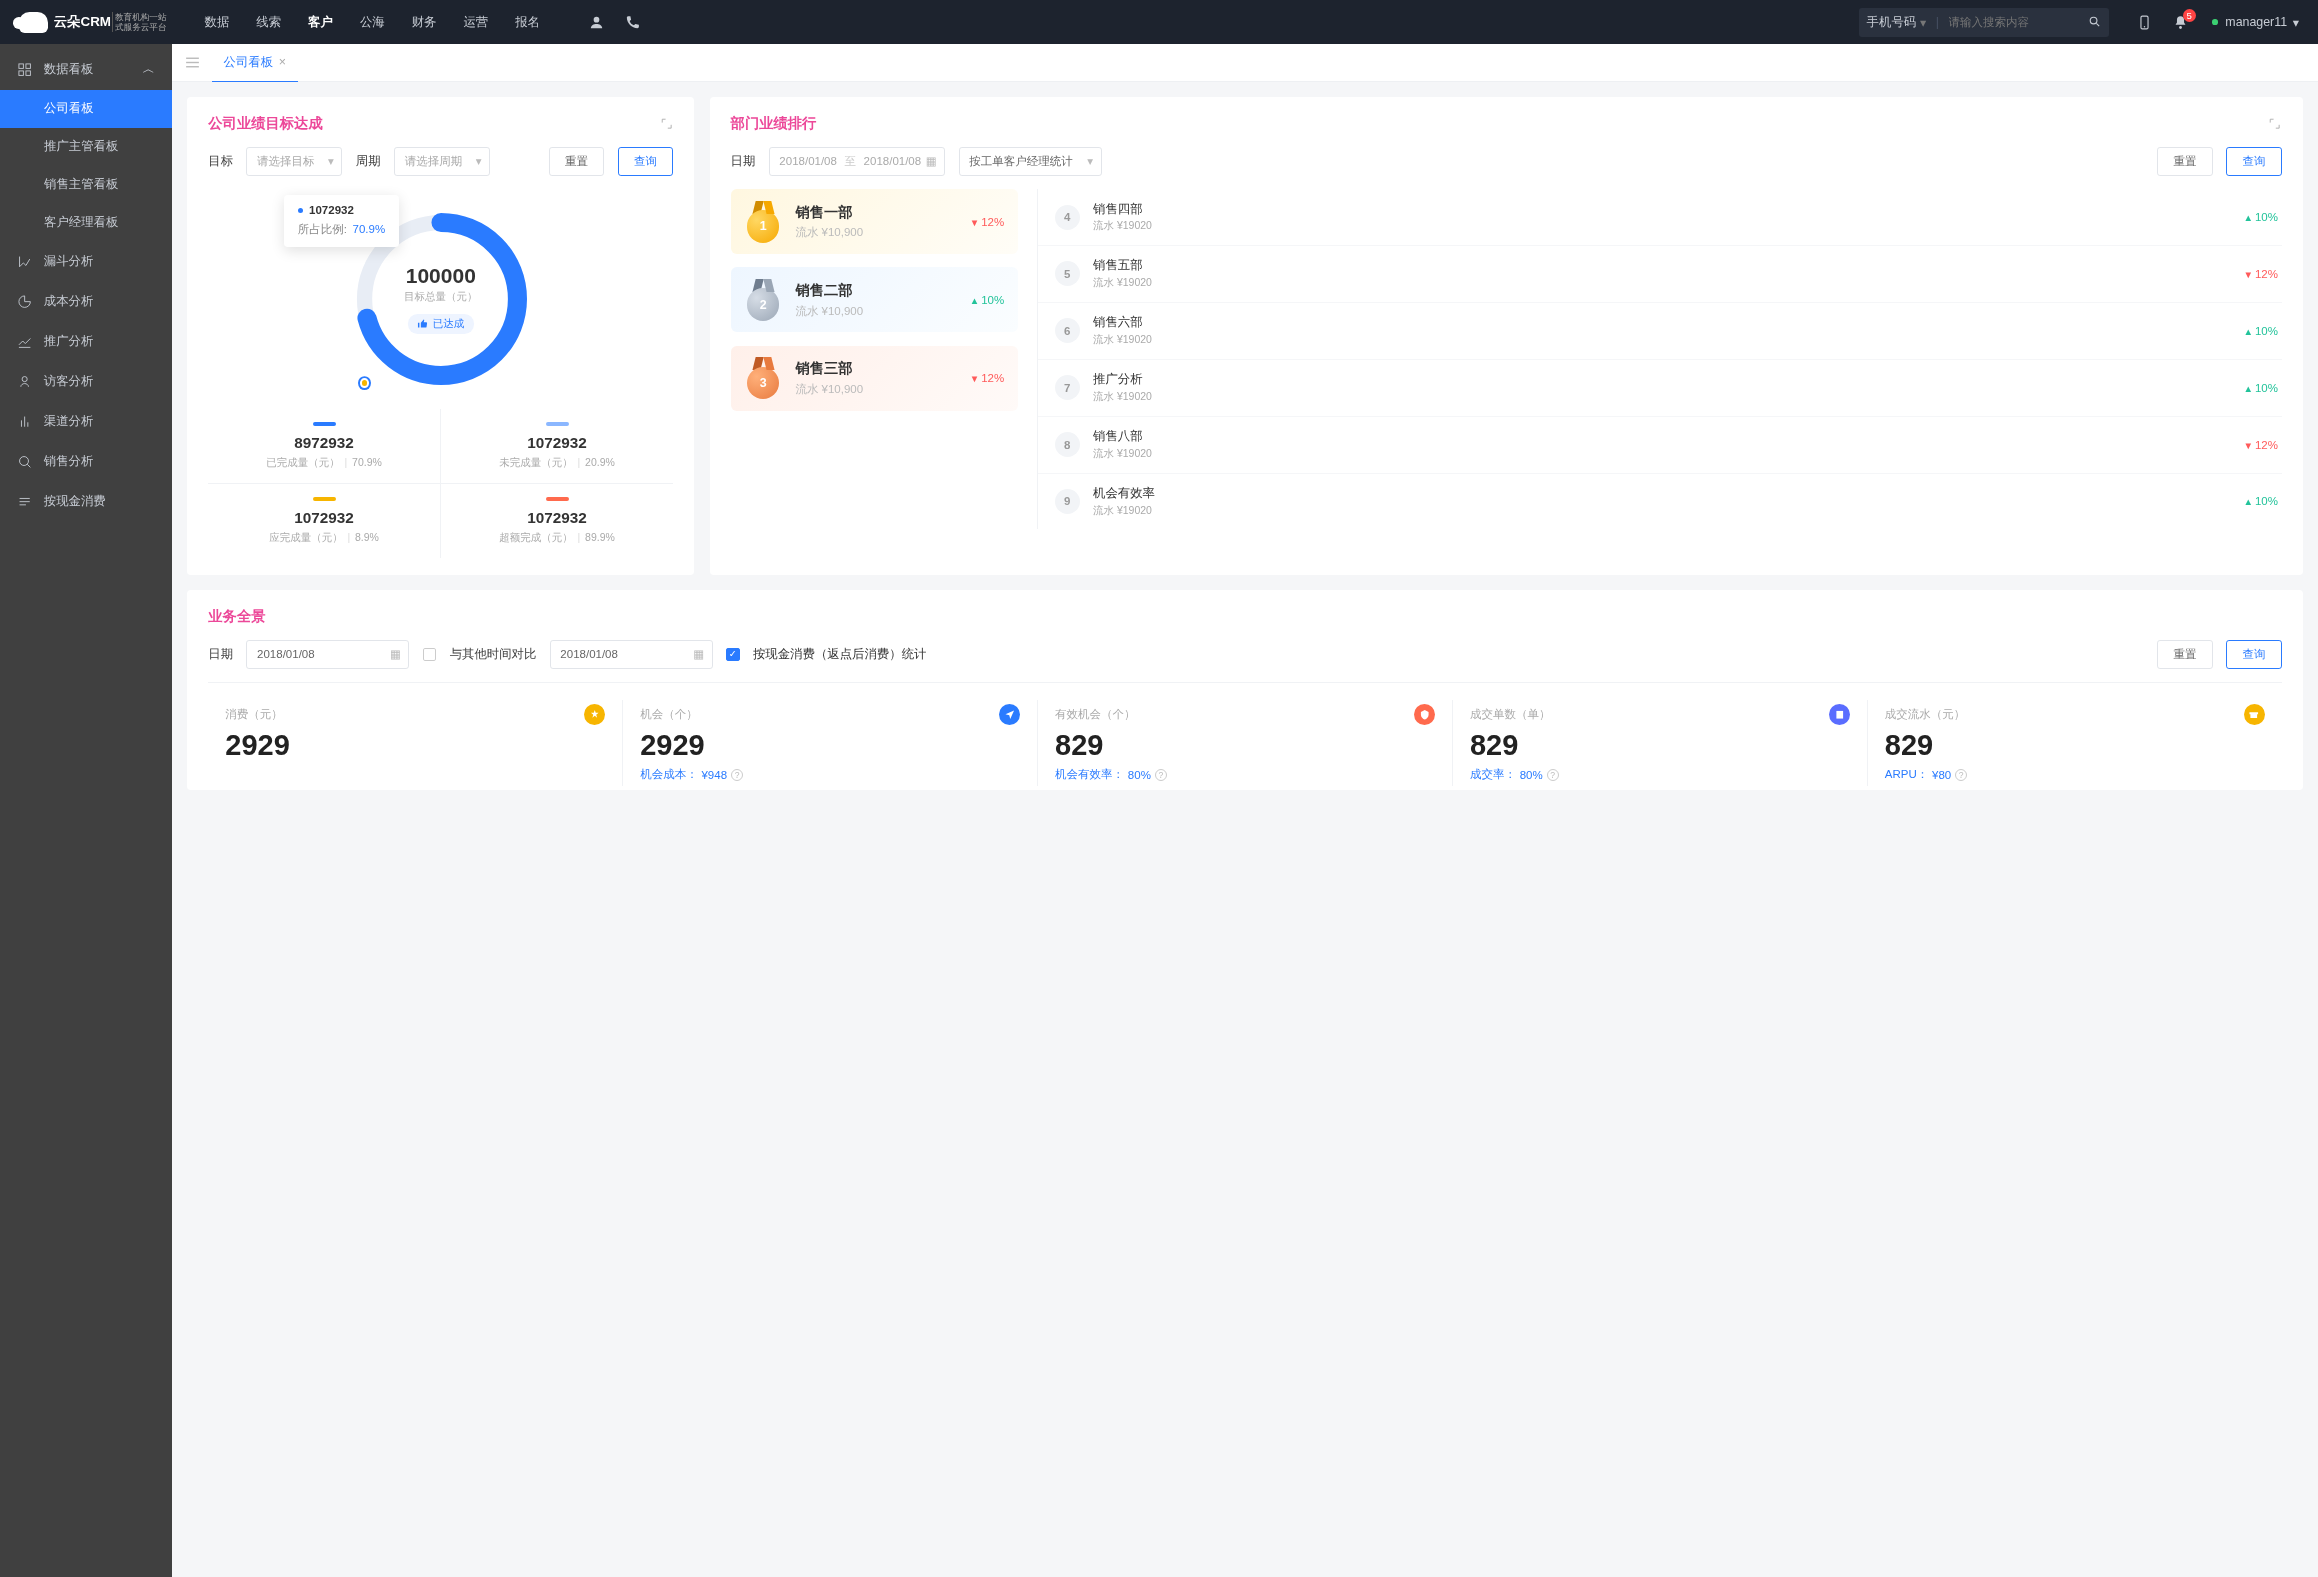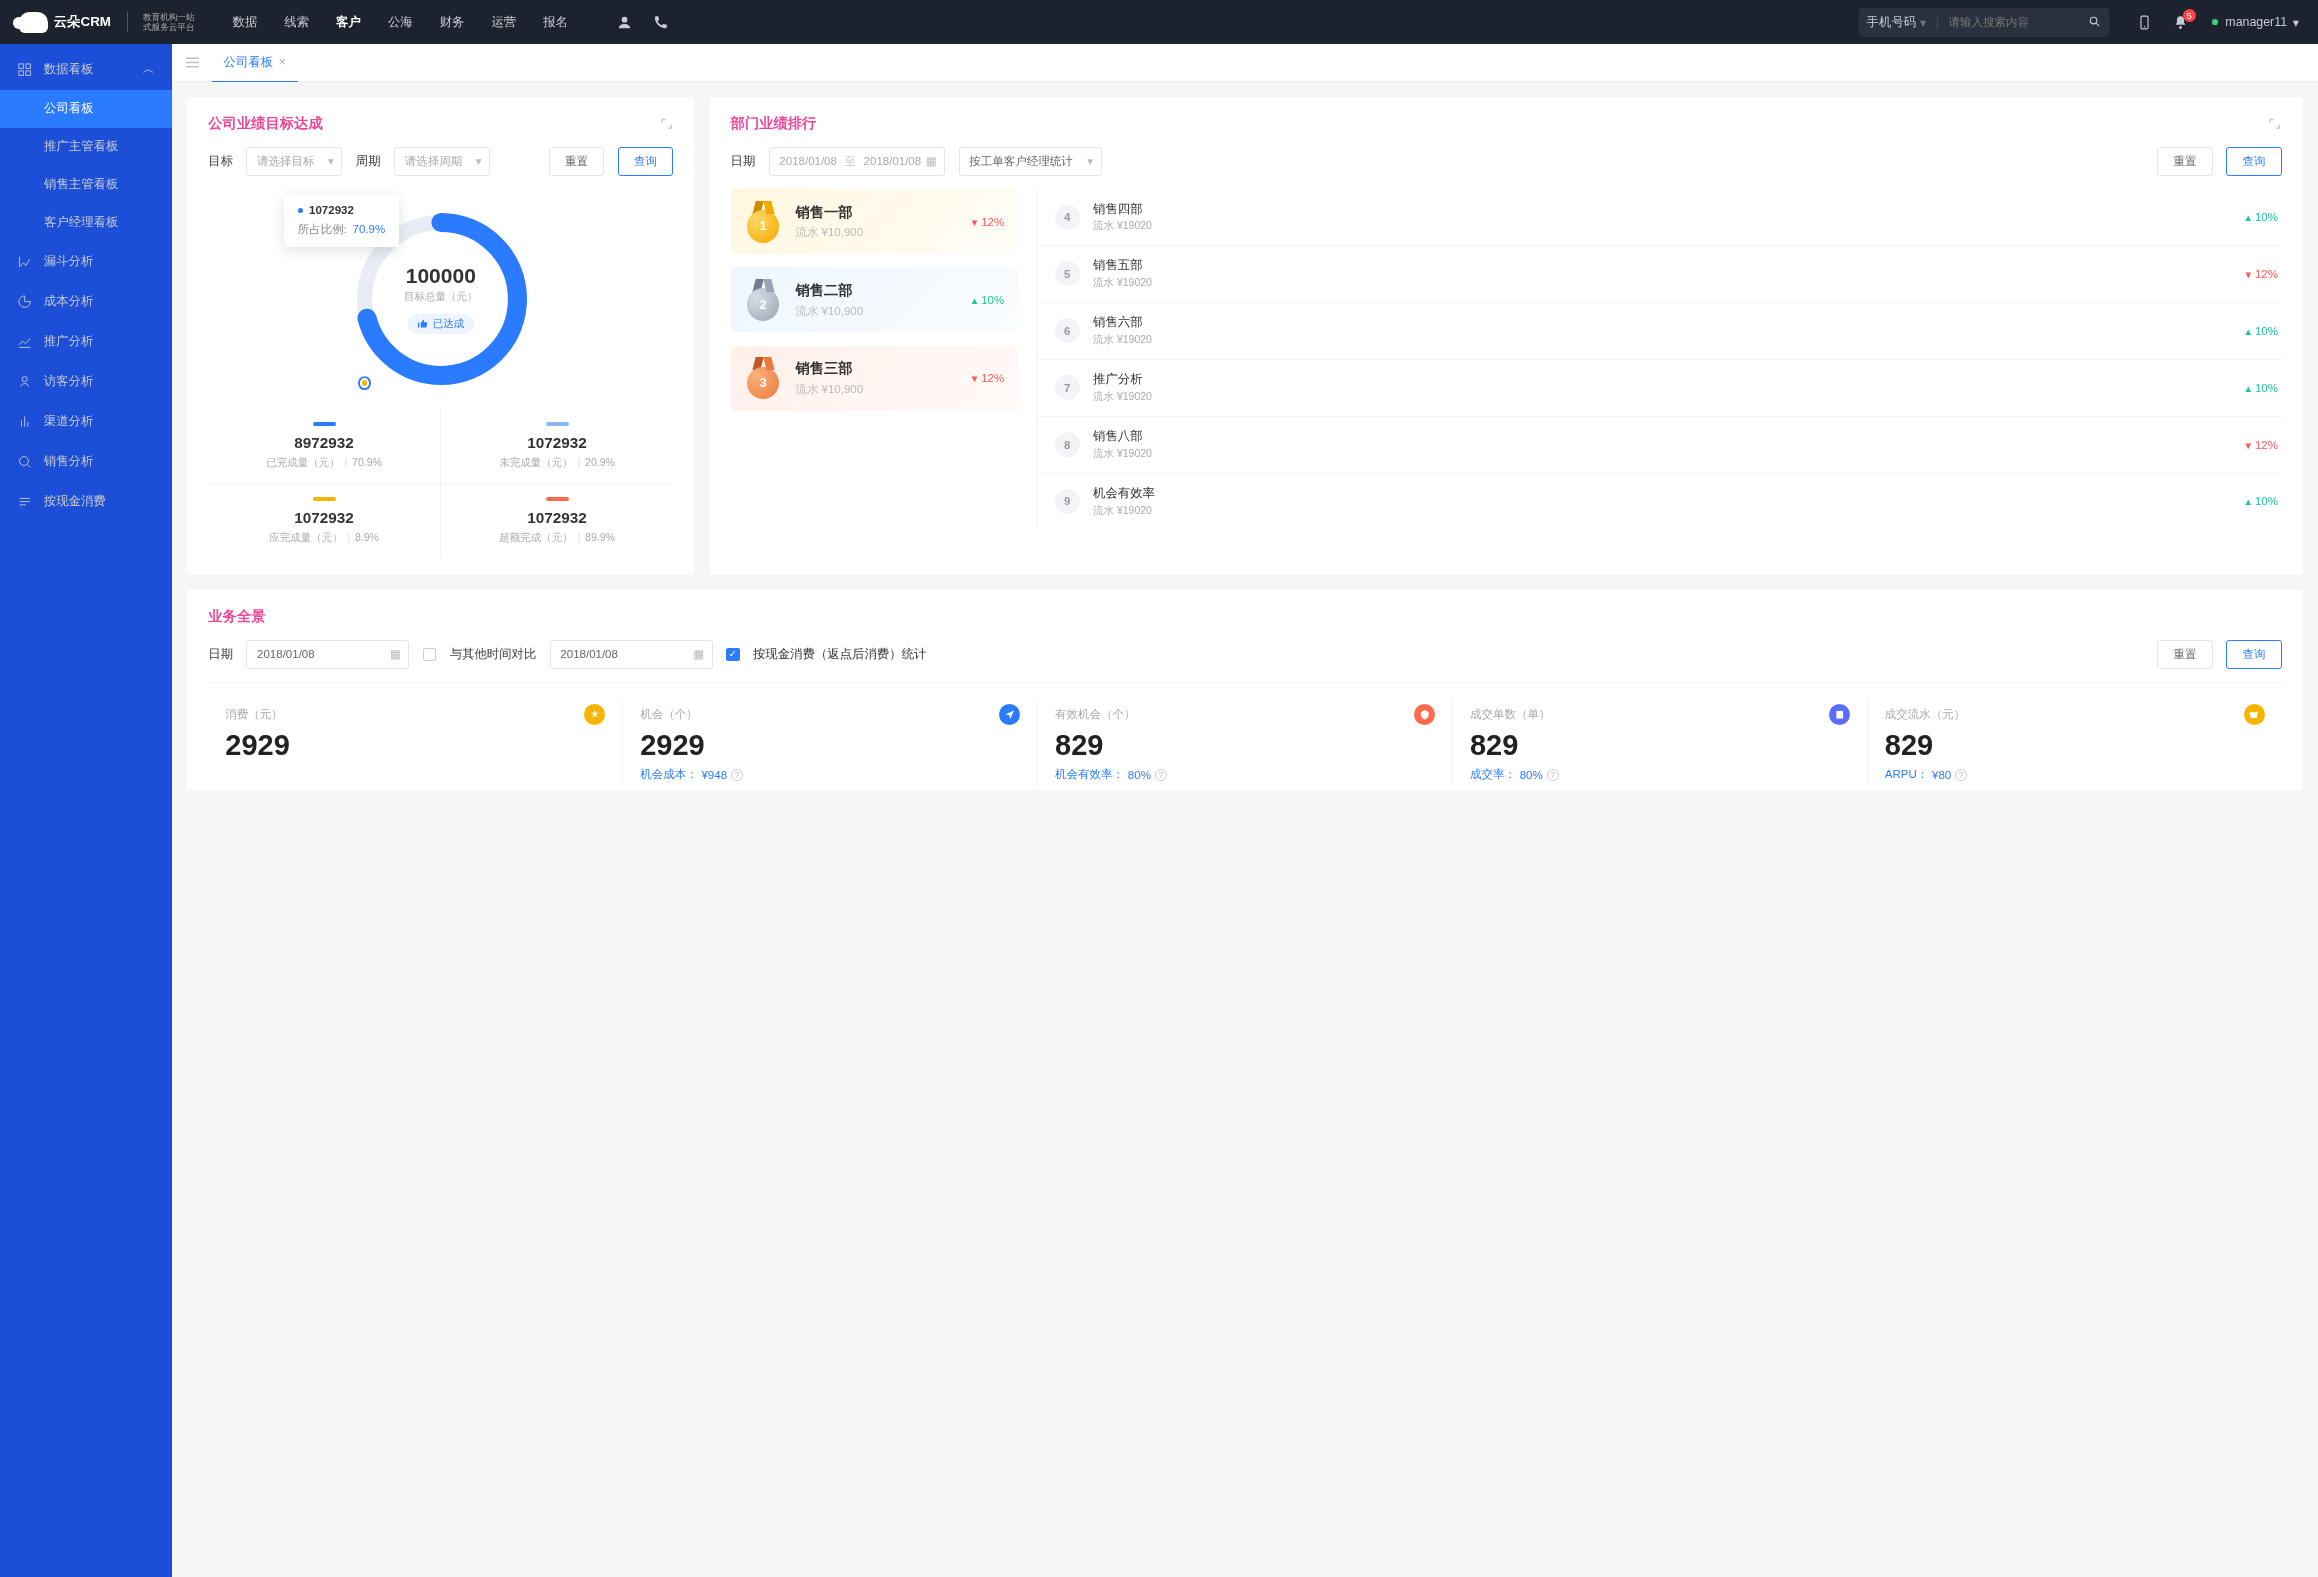--- a/index.html
+++ b/index.html
@@ -4,37 +4,37 @@
 <style>
 * { box-sizing: border-box; margin: 0; padding: 0; font-family: -apple-system, "PingFang SC", "Microsoft YaHei", sans-serif; }
 body { background: #f5f6f8; color: #333; font-size: 12.4px; }
 
 
 .topbar { height: 44px; background: #1d232e; display: flex; align-items: center; padding: 0 19px; color: #c7ccd4; }
 .topbar .logo { display: flex; align-items: center; margin-right: 38px; }
 .topbar .logo-cloud { width: 29px; height: 21px; background: #fff; border-radius: 10.5px 10.5px 5.7px 5.7px; position: relative; margin-right: 5.7px;}
 .topbar .logo-cloud::before { content:""; position:absolute; left:-5.7px; top:5.7px; width:11.5px; height:11.5px; background:#fff; border-radius:50%;}
 .topbar .logo-text { font-size: 13.4px; color:#fff; font-weight:600; }
-.topbar .logo-sub { font-size: 8.6px; color:#aaa; margin-left:16px; border-left:1px solid #555; padding-left:15px; line-height:1.2;}
+.topbar .logo-sub { font-size: 8.6px; color:#aaa; margin-left:1px; border-left:1px solid #555; padding-left:2px; line-height:1.2;}
 .topbar .nav { display: flex; gap: 27px; }
 .topbar .nav li { list-style: none; color:#c7ccd4; font-size:12.4px; cursor:pointer;}
 .topbar .nav li.active { color:#fff; font-weight:600;}
 .topbar .spacer { flex: 1; }
 .topbar .search { display:flex; align-items:center; background:#2a313e; border-radius:2.9px; height:29px; padding:0 7.6px; margin-right:17px;}
 .topbar .search input { background:transparent; border:none; color:#c7ccd4; font-size:11.5px; width:134px; outline:none;}
 .topbar .tb-icon { margin: 0 9.6px; position:relative; width:17px; height:17px; cursor:pointer;}
 .topbar .tb-icon svg { width:100%; height:100%; fill:#c7ccd4;}
 .topbar .badge { position:absolute; top:-4.8px; right:-6.7px; background:#f44; color:#fff; border-radius:7.6px; font-size:9.6px; padding:0 3.8px; line-height:13.4px;}
 .topbar .user { display:flex; align-items:center; margin-left:13.4px; font-size:12.4px;}
 .topbar .user .dot { width:5.7px; height:5.7px; border-radius:50%; background:#3bd072; margin-right:7.6px;}
 .topbar .user .chev { margin-left:5.7px;}
 
 
 .main { display:flex; height: calc(100vh - 44px); min-height: 803px;}
-.sidebar { width: 172px; background:#1d4ed8; color:#c7ccd4; flex-shrink:0; padding-top:5.7px;}
+.sidebar { width: 172px; background:#404040; color:#c7ccd4; flex-shrink:0; padding-top:5.7px;}
 .sidebar .menu-header, .sidebar .menu-item { display:flex; align-items:center; padding:0 17px; height:40px; cursor:pointer; font-size:12.4px;}
 .sidebar .menu-header .mi-icon, .sidebar .menu-item .mi-icon { width:15.3px; height:15.3px; margin-right:11.5px; fill:#c7ccd4; flex-shrink:0;}
 .sidebar .menu-header .chev { margin-left:auto;}
 .sidebar .sub-item { height:38px; display:flex; align-items:center; padding-left:44px; font-size:12.4px; cursor:pointer;}
 .sidebar .sub-item.active { background:#2a7bff; color:#fff;}
 
 
 .content { flex:1; overflow:auto; }
 .tabs-bar { height:38px; background:#fff; display:flex; align-items:center; padding:0 11.5px; border-bottom:1px solid #eef0f3;}
 .tabs-bar .burger { width:17px; height:17px; margin-right:11.5px; cursor:pointer;}

